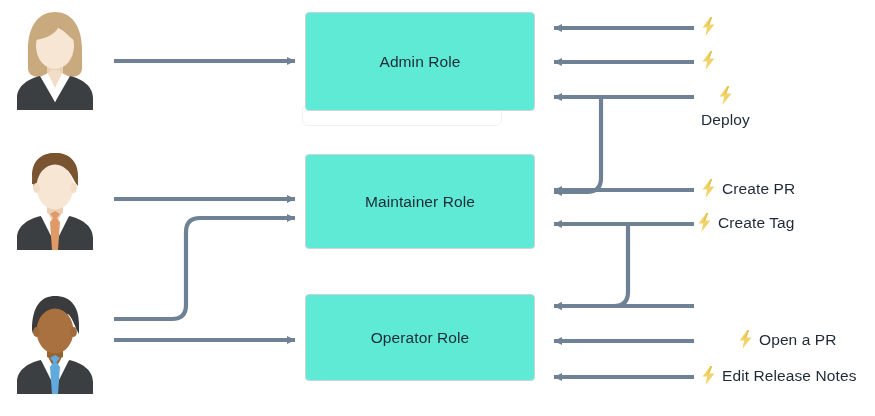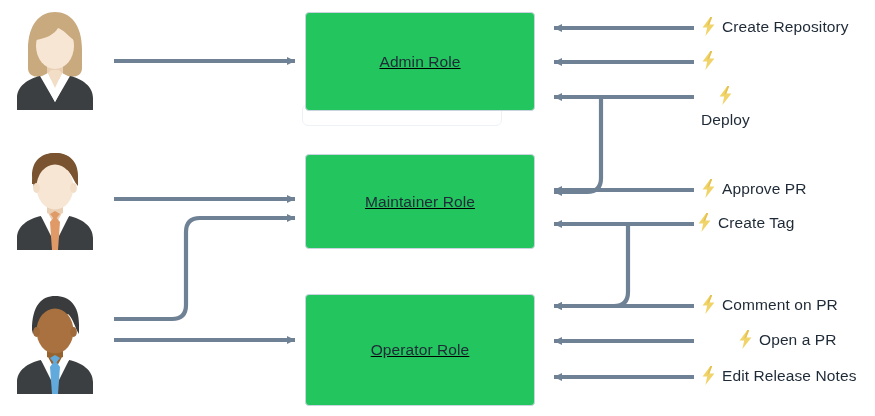--- a/index.html
+++ b/index.html
@@ -22,27 +22,26 @@
   #wires {
     position: absolute;
     left: 0; top: 0;
     width: 875px; height: 416px;
   }
 
   
   .role-box {
     position: absolute;
     box-sizing: border-box;
-    background: #22c55e;
+    background: #5eead4;
     border: 1.4px solid #c9d4de;
     border-radius: 4px;
     display: flex;
     align-items: center;
     justify-content: center;
-    text-decoration: underline;
   }
   .role-box .role-label {
     font-size: 15.5px;
     color: #1f2a37;
     letter-spacing: .1px;
     white-space: nowrap;
   }
   .role-ghost {
     position: absolute;
     box-sizing: border-box;
@@ -192,30 +191,29 @@
   <div class="role-ghost" style="left:302px; top:104px; width:200px; height:22px;"></div>
 
   <div class="role-box" style="left:305px; top:12px; width:230px; height:99px; z-index:2;">
     <span class="role-label">Admin Role</span>
   </div>
 
   <div class="role-box" style="left:305px; top:154px; width:230px; height:95px; z-index:2;text-align:right;">
     <span class="role-label">Maintainer Role</span>
   </div>
 
-  <div class="role-box" style="left:305px; top:294px; width:230px; height:112px; z-index:2;">
+  <div class="role-box" style="left:305px; top:294px; width:230px; height:87px; z-index:2;">
     <span class="role-label">Operator Role</span>
   </div>
 
   <div class="action" style="left:701px; top:17px;">
     <svg class="bolt" viewBox="0 0 15 19">
       <path d="M9.4,0 L1.6,10.6 L6.2,10.6 L4.4,19 L13.4,7.6 L8.3,7.6 L11.2,0 Z" fill="#f0d46a"></path>
       <path d="M9.4,0 L6.3,8.5 L8.3,7.6 L11.2,0 Z" fill="#e3c14f"></path>
     </svg>
-    <span class="action-text">Create Repository</span>
   </div>
 
   <div class="action" style="left:701px; top:51px;">
     <svg class="bolt" viewBox="0 0 15 19">
       <path d="M9.4,0 L1.6,10.6 L6.2,10.6 L4.4,19 L13.4,7.6 L8.3,7.6 L11.2,0 Z" fill="#f0d46a"></path>
       <path d="M9.4,0 L6.3,8.5 L8.3,7.6 L11.2,0 Z" fill="#e3c14f"></path>
     </svg>
   </div>
 
   <div class="action" style="left:701px; top:86px;flex-direction:column;">
@@ -224,38 +222,31 @@
       <path d="M9.4,0 L6.3,8.5 L8.3,7.6 L11.2,0 Z" fill="#e3c14f"></path>
     </svg>
     <span class="action-text">Deploy</span>
   </div>
 
   <div class="action" style="left:701px; top:179px;">
     <svg class="bolt" viewBox="0 0 15 19">
       <path d="M9.4,0 L1.6,10.6 L6.2,10.6 L4.4,19 L13.4,7.6 L8.3,7.6 L11.2,0 Z" fill="#f0d46a"></path>
       <path d="M9.4,0 L6.3,8.5 L8.3,7.6 L11.2,0 Z" fill="#e3c14f"></path>
     </svg>
-    <span class="action-text">Approve PR</span>
+    <span class="action-text">Create PR</span>
   </div>
 
   <div class="action" style="left:697px; top:213px;">
     <svg class="bolt" viewBox="0 0 15 19">
       <path d="M9.4,0 L1.6,10.6 L6.2,10.6 L4.4,19 L13.4,7.6 L8.3,7.6 L11.2,0 Z" fill="#f0d46a"></path>
       <path d="M9.4,0 L6.3,8.5 L8.3,7.6 L11.2,0 Z" fill="#e3c14f"></path>
     </svg>
     <span class="action-text">Create Tag</span>
   </div>
 
-  <div class="action" style="left:701px; top:295px;">
-    <svg class="bolt" viewBox="0 0 15 19">
-      <path d="M9.4,0 L1.6,10.6 L6.2,10.6 L4.4,19 L13.4,7.6 L8.3,7.6 L11.2,0 Z" fill="#f0d46a"></path>
-      <path d="M9.4,0 L6.3,8.5 L8.3,7.6 L11.2,0 Z" fill="#e3c14f"></path>
-    </svg>
-    <span class="action-text">Comment on PR</span>
-  </div>
 
   <div class="action" style="left:738px; top:330px;">
     <svg class="bolt" viewBox="0 0 15 19">
       <path d="M9.4,0 L1.6,10.6 L6.2,10.6 L4.4,19 L13.4,7.6 L8.3,7.6 L11.2,0 Z" fill="#f0d46a"></path>
       <path d="M9.4,0 L6.3,8.5 L8.3,7.6 L11.2,0 Z" fill="#e3c14f"></path>
     </svg>
     <span class="action-text">Open a PR</span>
   </div>
 
   <div class="action" style="left:701px; top:366px;align-items:flex-end;">

